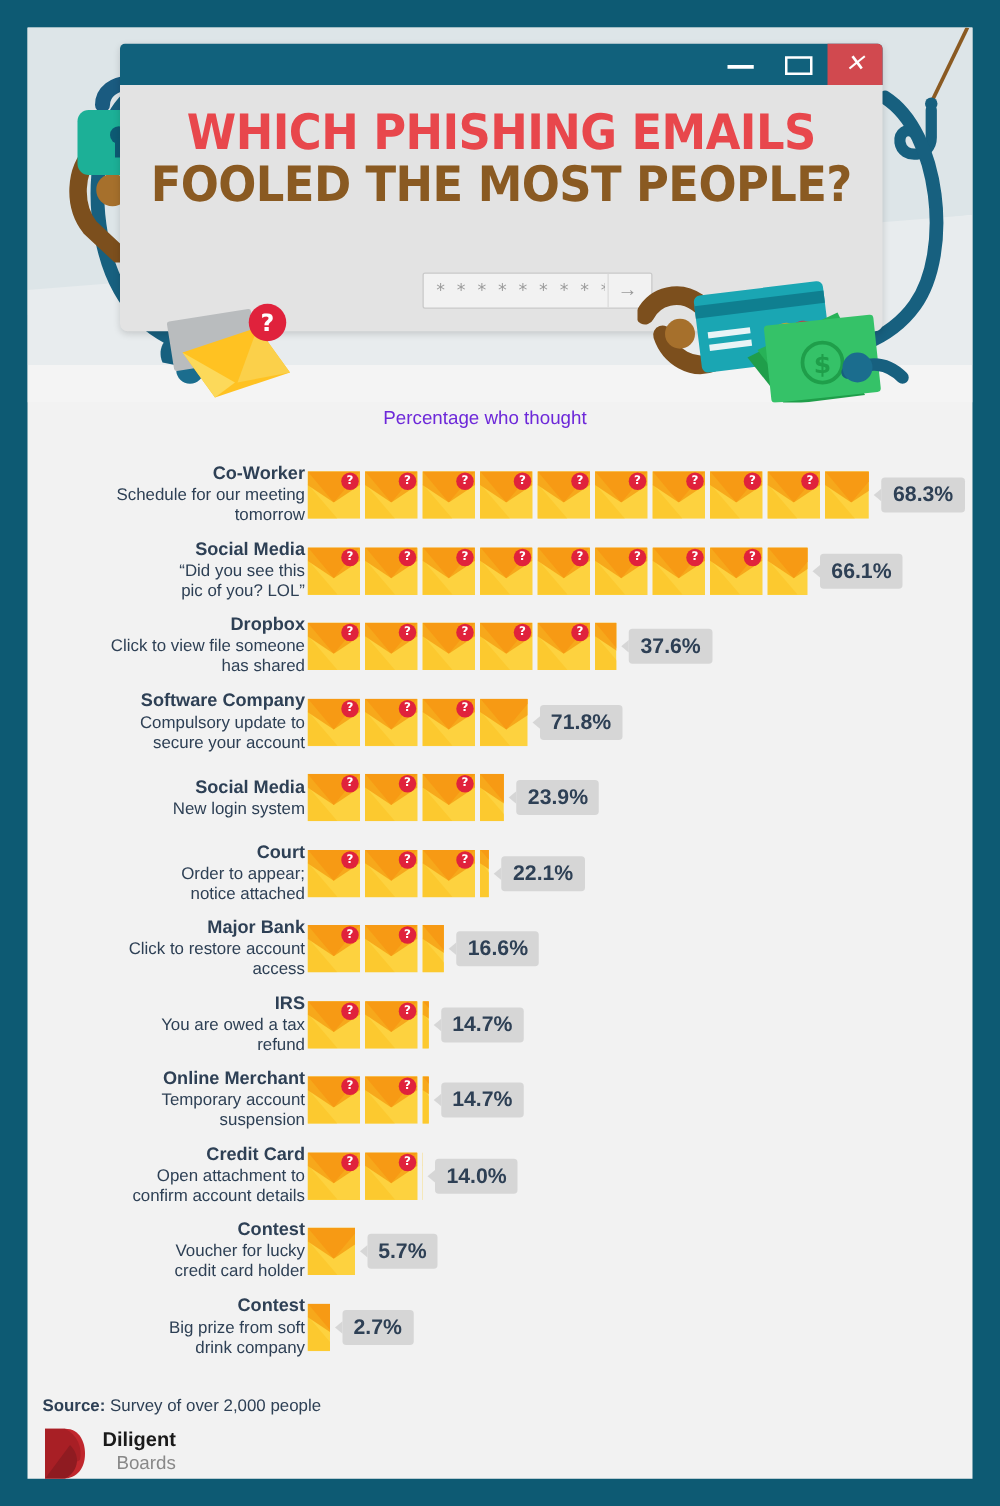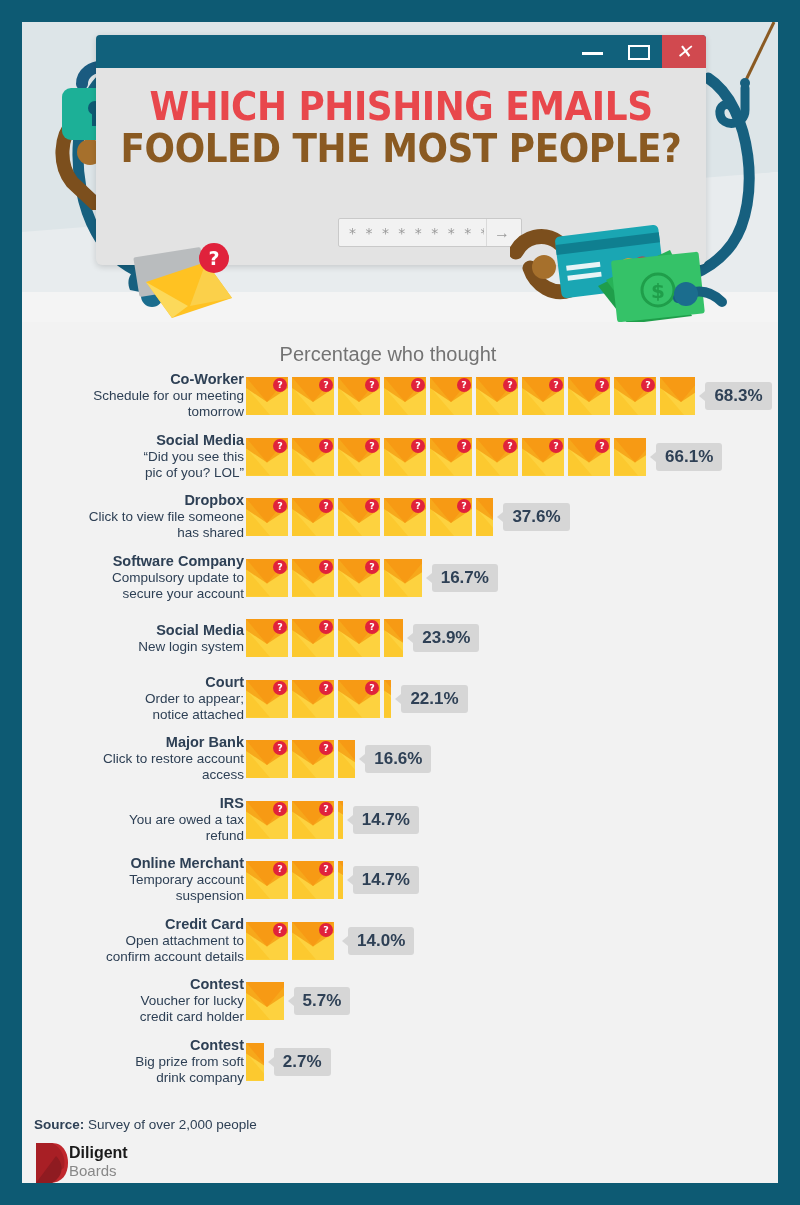--- a/index.html
+++ b/index.html
@@ -55,22 +55,22 @@
   .pwstars{position:absolute;left:10px;top:3px;width:135px;height:21px;
       color:#9a9a9a;font-size:14px;letter-spacing:2.5px;line-height:23px;
       font-family:"DejaVu Sans",sans-serif;overflow:hidden;white-space:nowrap;}
   .pwarrow{position:absolute;right:4px;top:0;width:30px;height:27px;
       border-left:1px solid #dadada;color:#9a9a9a;font-size:16px;text-align:center;line-height:27px;}
 
   
   .deco{position:absolute;pointer-events:none;}
 
   
-  .chart-head{position:absolute;left:216px;top:323px;width:300px;text-align:center;
-     color:#737373;font-size:20px;line-height:19px;}
+  .chart-head{position:absolute;left:216px;top:303px;width:300px;text-align:center;
+     color:#6d28d9;font-size:15px;line-height:19px;}
   .rows{position:absolute;left:0;top:355px;width:756px;}
   .lbl{position:absolute;right:534px;width:250px;text-align:right;color:#2e4055;}
   .lbl .t{font-weight:bold;font-size:14.5px;line-height:17px;display:block;}
   .lbl .s{font-size:13.5px;line-height:16px;display:block;}
   .bar{position:absolute;left:224px;height:38px;overflow:hidden;}
   .env{position:absolute;top:0;width:42px;height:38px;}
   .env .flapbase{position:absolute;left:0;top:0;width:42px;height:38px;background:#fdd23f;}
   .env .lowerleft{position:absolute;left:0;top:0;width:42px;height:38px;background:#fcc92f;
       clip-path:polygon(0 10px,0 38px,24px 38px);}
   .env .flap{position:absolute;left:0;top:0;width:42px;height:38px;background:#f7a81b;
@@ -85,21 +85,21 @@
       padding:0 9px;white-space:nowrap;}
   .badge:before{content:"";position:absolute;left:-6px;top:9px;
       border-top:5px solid transparent;border-bottom:5px solid transparent;
       border-right:6px solid #d6d6d6;}
 
   
   .source{position:absolute;left:12px;top:1095px;font-size:13.5px;color:#2e4055;}
   .source b{font-weight:bold;}
   .logo{position:absolute;left:12px;top:1120px;width:230px;height:44px;}
   .logo-mark{position:absolute;left:0;top:0;width:34px;height:42px;}
-  .logo-txt{position:absolute;left:35px;top:1px;}
+  .logo-txt{position:absolute;left:48px;top:1px;text-align:right;}
   .logo-txt .d{font-weight:bold;font-size:16px;color:#1a1a1a;line-height:19px;display:block;}
   .logo-txt .b{font-size:15px;color:#888;line-height:18px;display:block;}
 </style>
 </head>
 <body>
 
 <div id="poster">
   <div class="inner">
 
     <div class="hero">
@@ -417,21 +417,21 @@
             <div class="flapdk"></div>
           </div>
           <div class="qmark" style="left: 119px;">?</div>
           <div class="env" style="left: 138px;">
             <div class="flapbase"></div>
             <div class="lowerleft"></div>
             <div class="flap"></div>
             <div class="flapdk"></div>
           </div>
         </div>
-        <div class="badge" style="left: 409.686px; top: 186.5px;">16.7%</div>
+        <div class="badge" style="left: 409.686px; top: 186.5px;">71.8%</div>
         <div class="lbl" style="top: 244.5px;">
           <span class="t">Social Media</span>
           <span class="s">New login system</span>
         </div>
         <div class="bar" style="top: 242px; width: 157.262px;">
           <div class="env" style="left: 0px;">
             <div class="flapbase"></div>
             <div class="lowerleft"></div>
             <div class="flap"></div>
             <div class="flapdk"></div>

